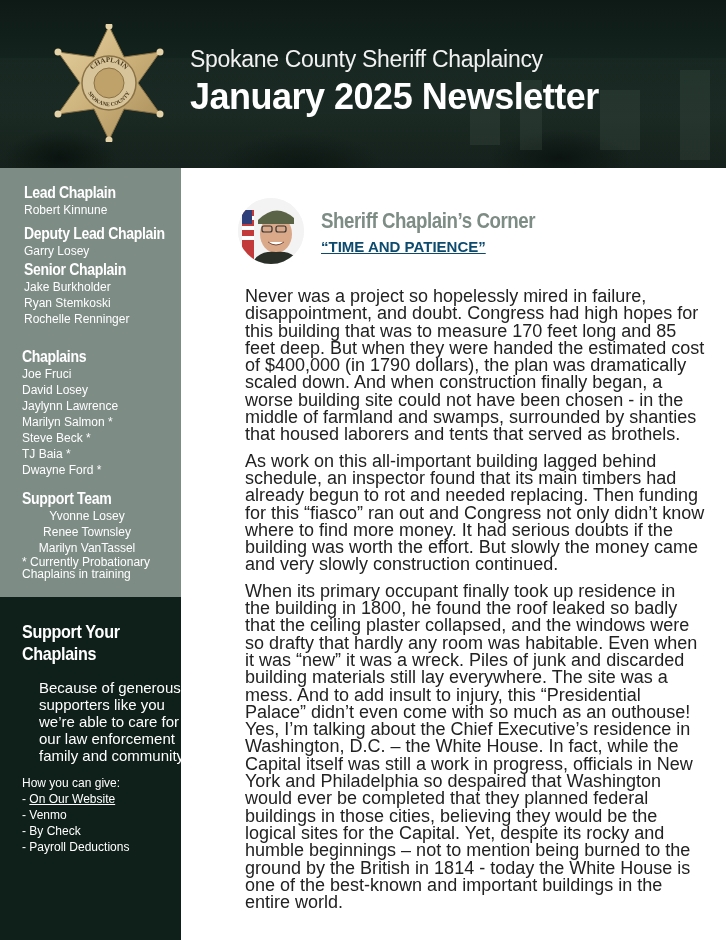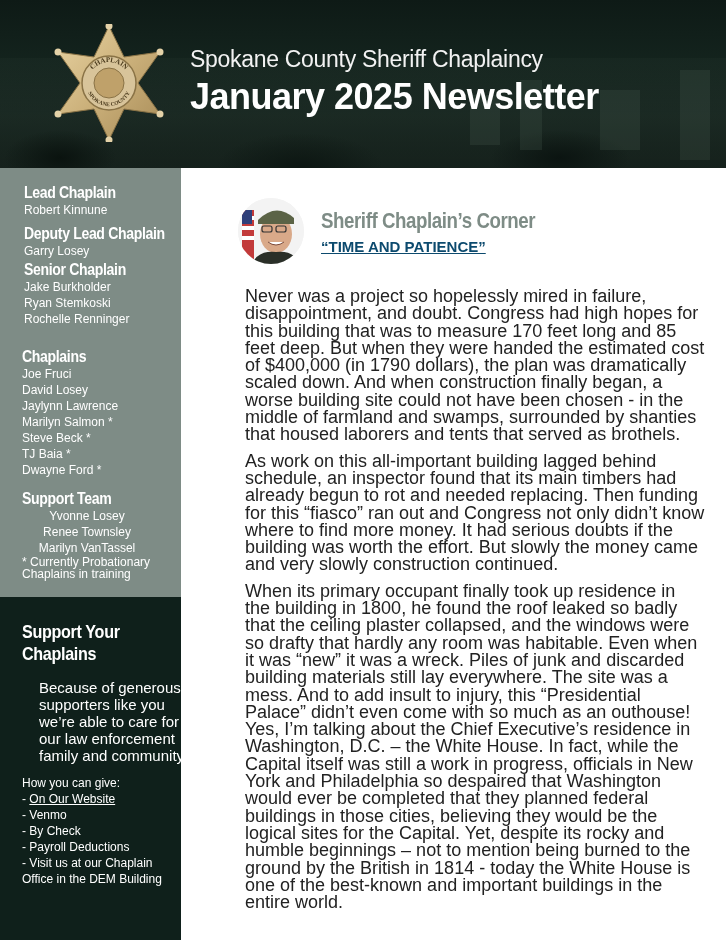--- a/index.html
+++ b/index.html
@@ -175,21 +175,20 @@
     <div>Support Your</div>
     <div>Chaplains</div>
   </div>
   <div class="sb-para">Because of generous supporters like you we’re able to care for our law enforcement family and community.</div>
   <div class="sb-give">
     <div>How you can give:</div>
     <div><span>- </span><a href="#">On Our Website</a></div>
     <div><span>- </span><span>Venmo</span></div>
     <div><span>- </span><span>By Check</span></div>
     <div><span>- </span><span>Payroll Deductions</span></div>
-    <div><span>- </span><span>Visit us at our Chaplain Office in the DEM Building</span></div>
   </div>
 </div>
 
 <div class="main">
   <div class="avatar">
     <svg viewBox="0 0 66 66" width="66" height="66">
       <rect x="0" y="0" width="66" height="66" fill="#f3f3f3"></rect>
       <rect x="4" y="12" width="12" height="54" fill="#c23a3a"></rect>
       <rect x="4" y="18" width="12" height="4" fill="#ffffff"></rect>
       <rect x="4" y="28" width="12" height="4" fill="#ffffff"></rect>

